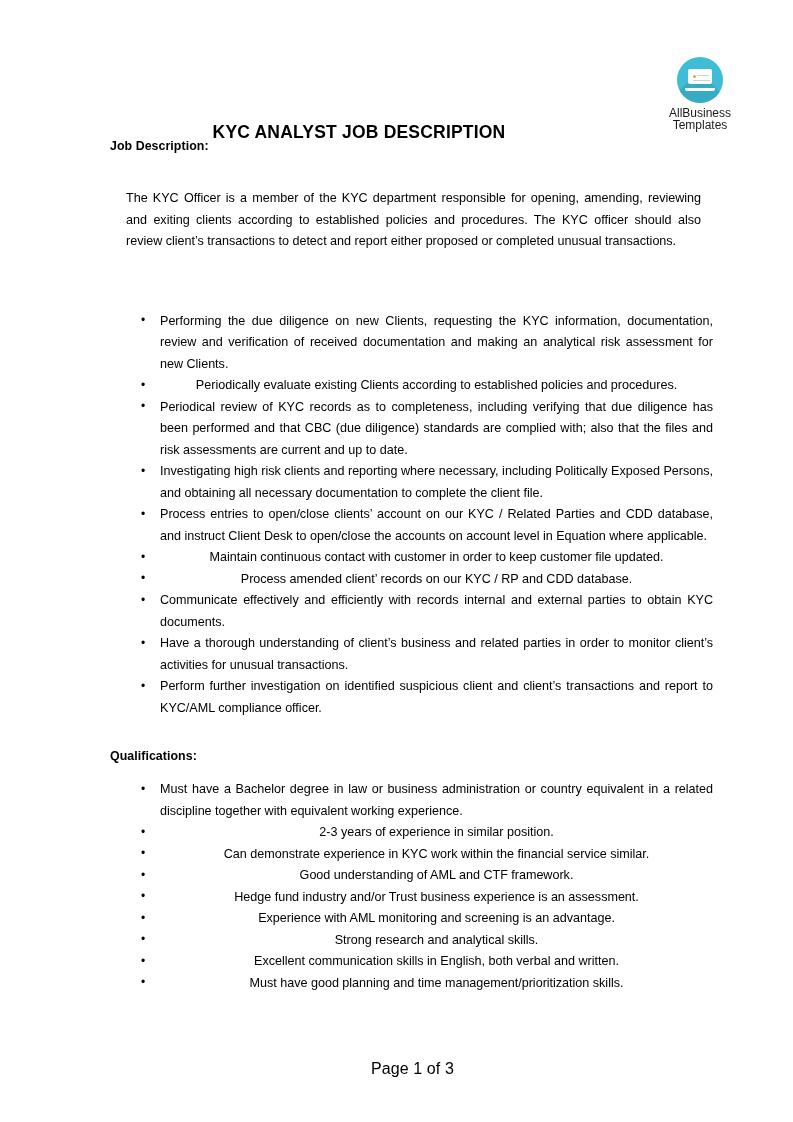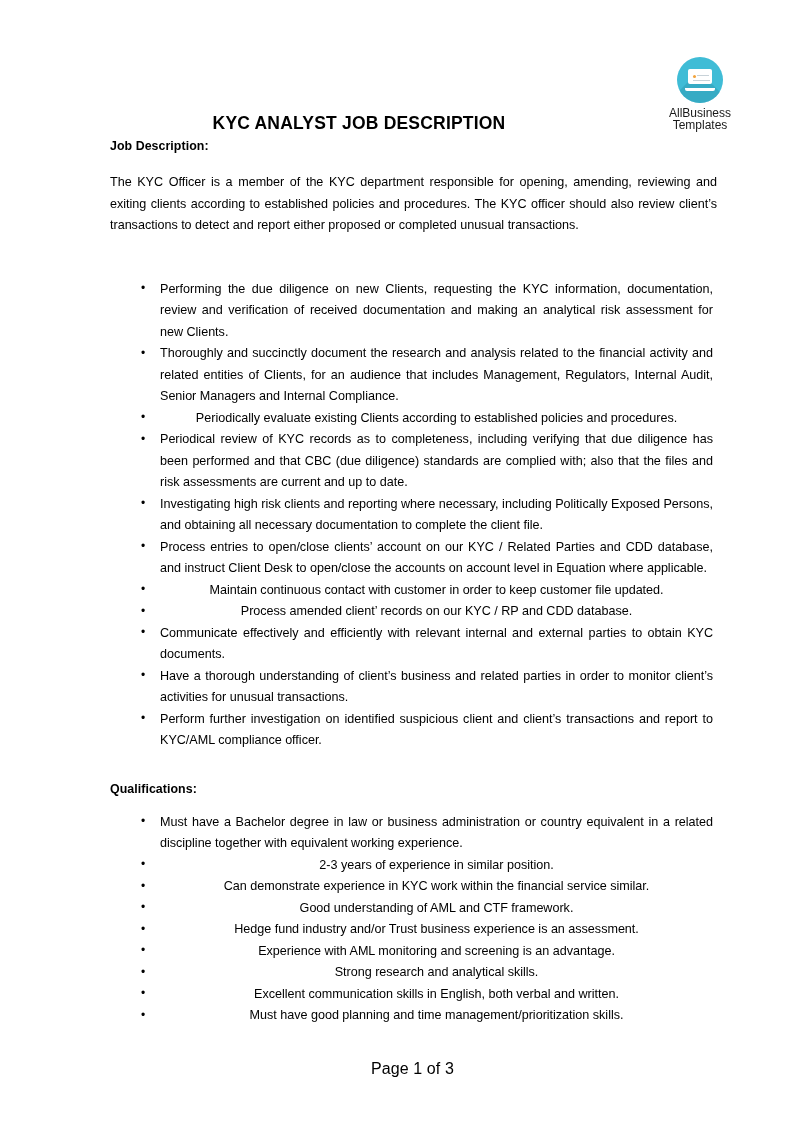--- a/index.html
+++ b/index.html
@@ -104,21 +104,21 @@
     margin-top: 4px;
     font-size: 12px;
     line-height: 12px;
     color: #1a1a1a;
     font-family: "Liberation Sans", sans-serif;
   }
 
   
   .doc-title {
     position: absolute;
-    top: 113px;
+    top: 122px;
     left: 94px;
     width: 530px;
     text-align: center;
     font-size: 17.5px;
     font-weight: bold;
     letter-spacing: 0.2px;
     color: #000;
   }
 
   
@@ -131,21 +131,21 @@
   .section-heading {
     font-size: 12.4px;
     font-weight: bold;
     margin: 0;
     letter-spacing: 0.05px;
   }
   .para {
     font-size: 12.6px;
     line-height: 21.5px;
     text-align: justify;
-    margin: 0;
+    margin: 16px;
     letter-spacing: -0.02px;
   }
   .spacer-lg { height: 26px; }
   .spacer-md { height: 19px; }
   .spacer-sm { height: 12px; }
 
   ul.bullets {
     list-style: none;
     margin: 4px;
     padding: 0;
@@ -215,28 +215,27 @@
 
     <div class="section-heading">Job Description:</div>
     <div class="spacer-md"></div>
     <p class="para">The KYC Officer is a member of the KYC department responsible for opening, amending, reviewing and exiting clients according to established policies and procedures. The KYC officer should also review client’s transactions to detect and report either proposed or completed unusual transactions.</p>
 
     <div class="spacer-lg"></div>
 
     <div class="spacer-sm"></div>
     <ul class="bullets">
       <li>Performing the due diligence on new Clients, requesting the KYC information, documentation, review and verification of received documentation and making an analytical risk assessment for new Clients.</li>
-      <li>Thoroughly and succinctly document the research and analysis related to the financial activity and related entities of Clients, for an audience that includes Management, Regulators, Internal Audit, Senior Managers and Internal Compliance.</li>
       <li class="nowrap-line">Periodically evaluate existing Clients according to established policies and procedures.</li>
       <li>Periodical review of KYC records as to completeness, including verifying that due diligence has been performed and that CBC (due diligence) standards are complied with; also that the files and risk assessments are current and up to date.</li>
       <li>Investigating high risk clients and reporting where necessary, including Politically Exposed Persons, and obtaining all necessary documentation to complete the client file.</li>
       <li>Process entries to open/close clients’ account on our KYC / Related Parties and CDD database, and instruct Client Desk to open/close the accounts on account level in Equation where applicable.</li>
       <li class="nowrap-line">Maintain continuous contact with customer in order to keep customer file updated.</li>
       <li class="nowrap-line">Process amended client’ records on our KYC / RP and CDD database.</li>
-      <li>Communicate effectively and efficiently with relevant internal and external parties to obtain KYC documents.</li>
+      <li>Communicate effectively and efficiently with records internal and external parties to obtain KYC documents.</li>
       <li>Have a thorough understanding of client’s business and related parties in order to monitor client’s activities for unusual transactions.</li>
       <li>Perform further investigation on identified suspicious client and client’s transactions and report to KYC/AML compliance officer.</li>
     </ul>
 
     <div class="spacer-lg"></div>
 
     <div class="section-heading">Qualifications:</div>
     <div class="spacer-sm"></div>
     <ul class="bullets">
       <li>Must have a Bachelor degree in law or business administration or country equivalent in a related discipline together with equivalent working experience.</li>

